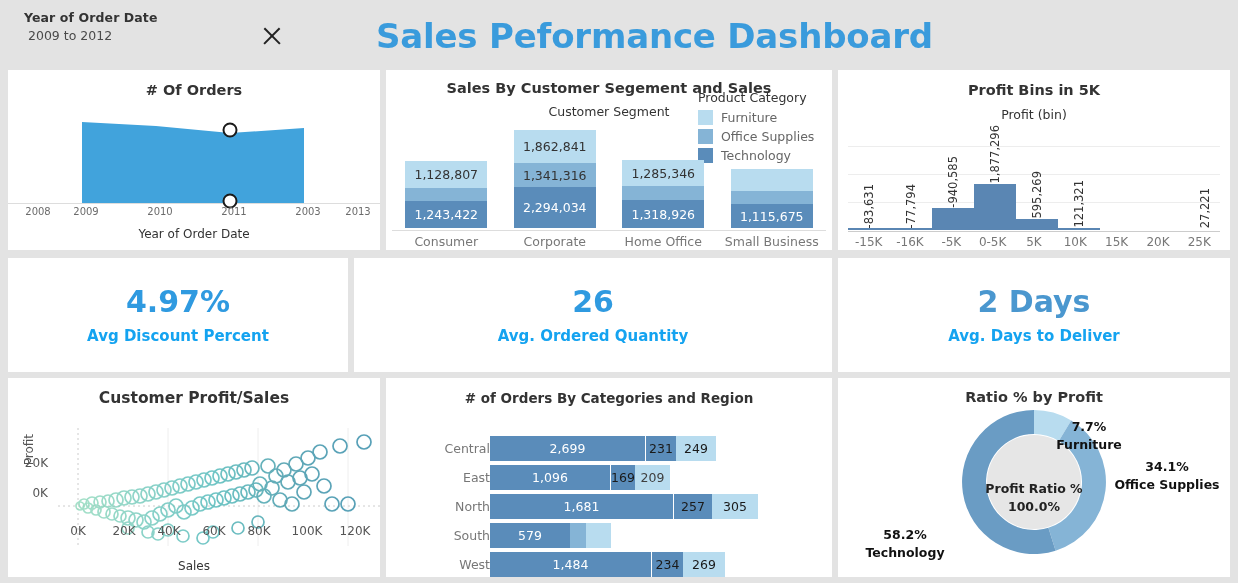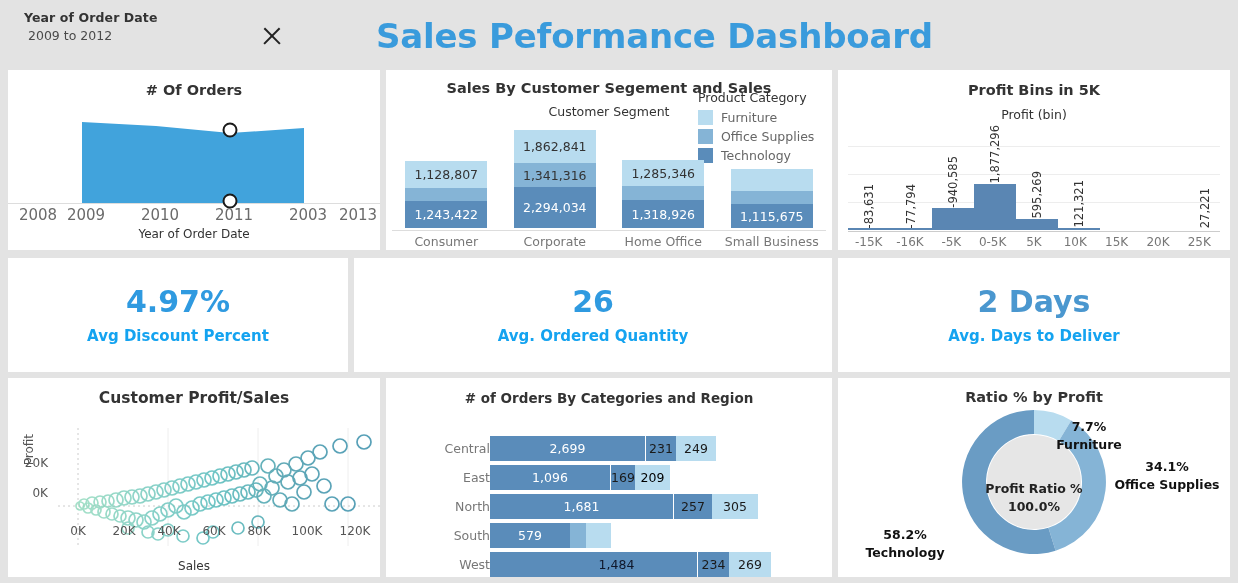--- a/index.html
+++ b/index.html
@@ -40,21 +40,21 @@
   
   .p-scatter{left:8px;top:378px;width:372px;height:199px;}
   .p-region{left:386px;top:378px;width:446px;height:199px;}
   .p-donut{left:838px;top:378px;width:392px;height:199px;}
 
   
   .orders-title{margin-top:12px;}
   .orders-body{position:relative;margin-top:6px;height:100px;}
   .ax-line{position:absolute;left:0;right:0;bottom:0;height:1px;background:#ddd;}
   .orders-xaxis{position:relative;height:18px;margin-top:2px;}
-  .orders-xaxis span{position:absolute;font-size:15px;color:#6b6b6b;transform:translateX(-50%);}
+  .orders-xaxis span{position:absolute;font-size:10px;color:#6b6b6b;transform:translateX(-50%);}
   .orders-xlabel{text-align:center;font-size:12px;color:#333;margin-top:3px;}
   .handle{position:absolute;width:11px;height:11px;border:2.5px solid #1a1a1a;border-radius:50%;
           background:#fff;transform:translate(-50%,-50%);cursor:pointer;}
 
   
   .seg-title{margin-top:10px;}
   .seg-sub{position:absolute;left:0;right:0;top:34px;text-align:center;font-size:12.5px;color:#333;}
   .legend{position:absolute;right:14px;top:20px;width:120px;}
   .legend-t{font-size:12.5px;color:#333;margin-bottom:3px;}
   .lg-row{display:flex;align-items:center;height:19px;}
@@ -404,21 +404,21 @@
           <div class="rg-seg" style="width:155px;background:#5a8cba;color:#fff;">2,699</div>
           <div class="rg-seg" style="width:30px;background:#5a8cba;color:#1a1a1a;border-left:1px solid #fff;">231</div>
           <div class="rg-seg" style="width:40px;background:#b8dcef;color:#1a1a1a;">249</div>
         </div>
       </div>
       <div class="rg-row">
         <div class="rg-lbl">East</div>
         <div class="rg-bar">
           <div class="rg-seg" style="width:120px;background:#5a8cba;color:#fff;">1,096</div>
           <div class="rg-seg" style="width:24px;background:#5a8cba;color:#1a1a1a;border-left:1px solid #fff;">169</div>
-          <div class="rg-seg" style="width:35px;background:#b8dcef;color:#000000;">209</div>
+          <div class="rg-seg" style="width:35px;background:#b8dcef;color:#404040;">209</div>
         </div>
       </div>
       <div class="rg-row">
         <div class="rg-lbl">North</div>
         <div class="rg-bar">
           <div class="rg-seg" style="width:183px;background:#5a8cba;color:#fff;">1,681</div>
           <div class="rg-seg" style="width:38px;background:#5a8cba;color:#1a1a1a;border-left:1px solid #fff;">257</div>
           <div class="rg-seg" style="width:46px;background:#b8dcef;color:#1a1a1a;">305</div>
         </div>
       </div>
@@ -426,21 +426,21 @@
         <div class="rg-lbl">South</div>
         <div class="rg-bar">
           <div class="rg-seg" style="width:80px;background:#5a8cba;color:#fff;">579</div>
           <div class="rg-seg" style="width:16px;background:#85b4d6;color:#1a1a1a;"></div>
           <div class="rg-seg" style="width:25px;background:#b8dcef;color:#1a1a1a;"></div>
         </div>
       </div>
       <div class="rg-row">
         <div class="rg-lbl">West</div>
         <div class="rg-bar">
-          <div class="rg-seg" style="width:161px;background:#5a8cba;color:#0f172a;padding-left:46px;">1,484</div>
+          <div class="rg-seg" style="width:161px;background:#5a8cba;color:#ffffff;">1,484</div>
           <div class="rg-seg" style="width:31px;background:#5a8cba;color:#1a1a1a;border-left:1px solid #fff;">234</div>
           <div class="rg-seg" style="width:42px;background:#b8dcef;color:#1a1a1a;">269</div>
         </div>
       </div>
     </div>
   </div>
 
   <div class="panel p-donut">
     <div class="ptitle dn-title">Ratio % by Profit</div>
     <svg width="392" height="170" viewBox="0 0 392 170" style="position:absolute;left:0;top:28px;">

